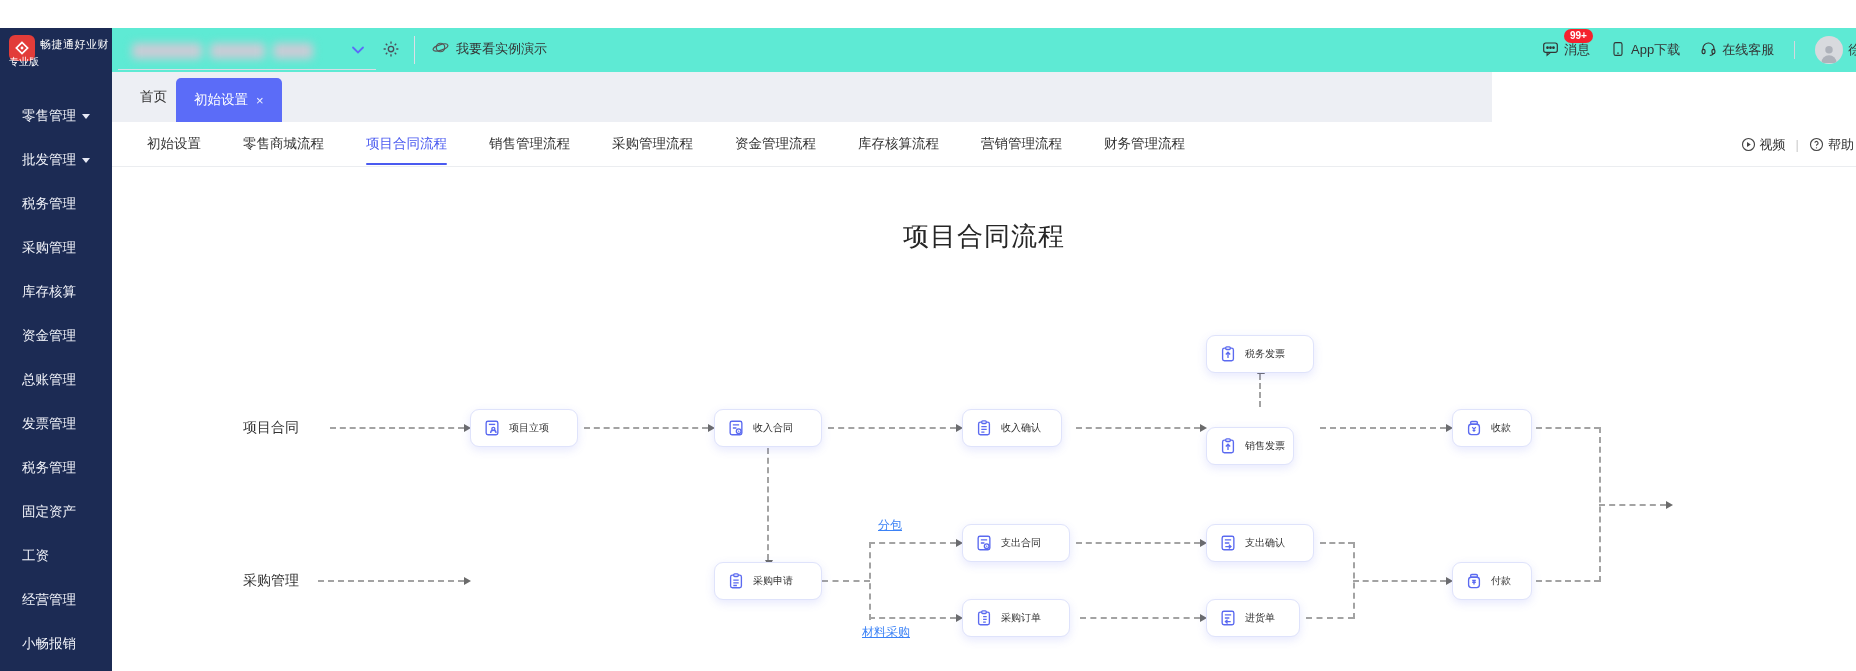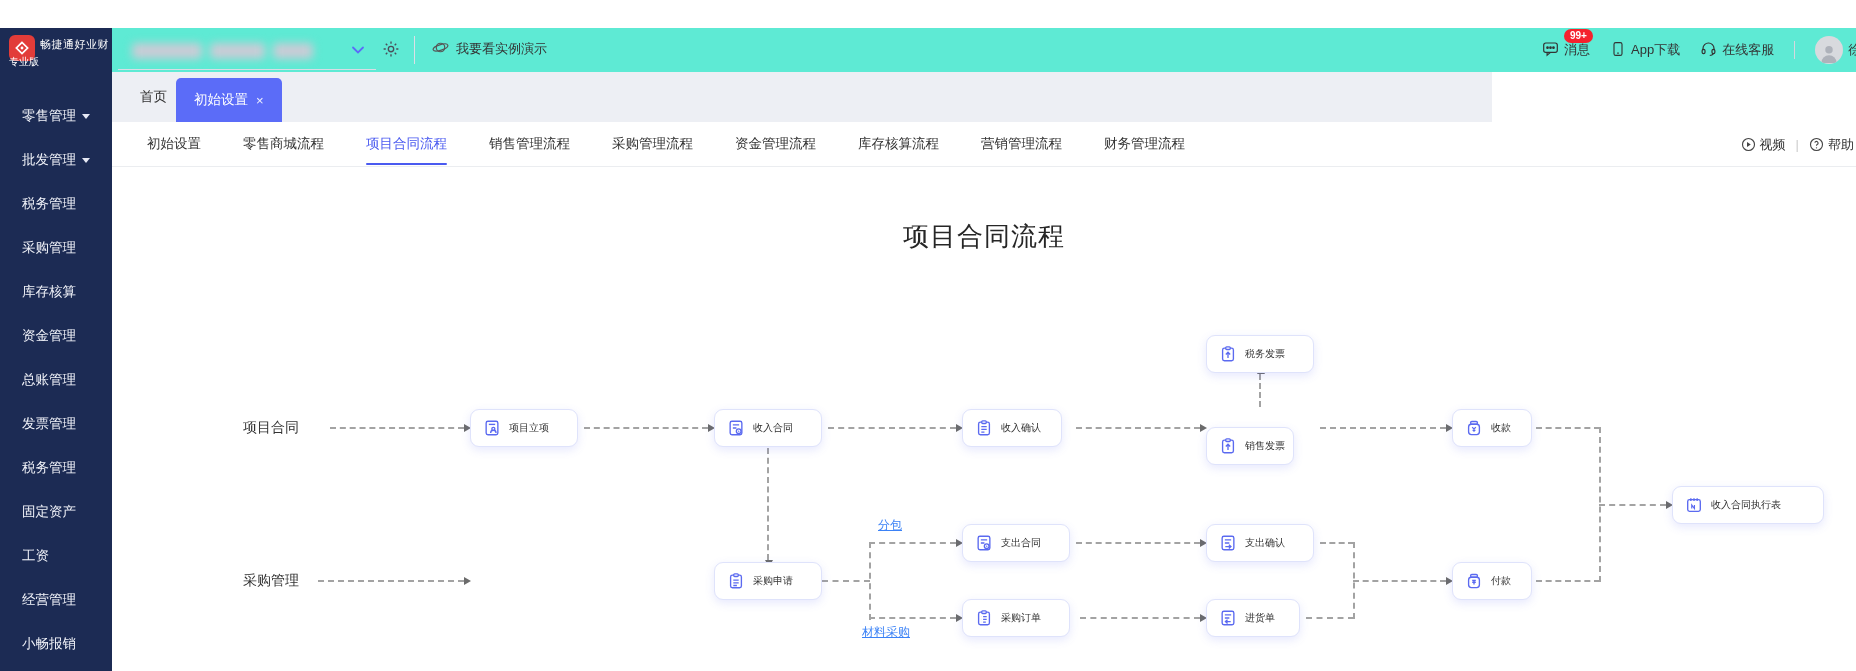--- a/index.html
+++ b/index.html
@@ -338,30 +338,20 @@
     <span class="nicon">
         <svg width="18" height="18" viewBox="0 0 20 20" fill="none" stroke="currentColor" stroke-width="1.5">
           <rect x="4" y="3.5" width="12" height="14" rx="2"></rect>
           <rect x="7.5" y="2" width="5" height="3" rx="1" fill="#fff"></rect>
           <path d="M10 14.5v-6M7.6 10.5 L10 8 L12.4 10.5"></path>
         </svg>
       </span>
     <span>税务发票</span>
   </div>
 
-  <div class="node" style="left:1560px;top:319px;width:152px">
-    <span class="nicon">
-        <svg width="18" height="18" viewBox="0 0 20 20" fill="none" stroke="currentColor" stroke-width="1.5">
-          <rect x="3" y="4" width="14" height="13" rx="2"></rect>
-          <path d="M6.5 2.5v3M10 2.5v3M13.5 2.5v3"></path>
-          <path d="M7.5 14v-4l3 4v-4" stroke-width="1.3"></path>
-        </svg>
-      </span>
-    <span>收入合同执行表</span>
-  </div>
 
   <div class="node" style="left:850px;top:357px;width:108px">
     <span class="nicon">
         <svg width="18" height="18" viewBox="0 0 20 20" fill="none" stroke="currentColor" stroke-width="1.5">
           <rect x="3.5" y="2.5" width="13" height="15" rx="2"></rect>
           <path d="M6.5 6.5h7M6.5 10h4"></path>
           <circle cx="13" cy="13.5" r="2.6"></circle>
           <circle cx="13" cy="13.5" r=".8" fill="currentColor" stroke="none"></circle>
         </svg>
       </span>

